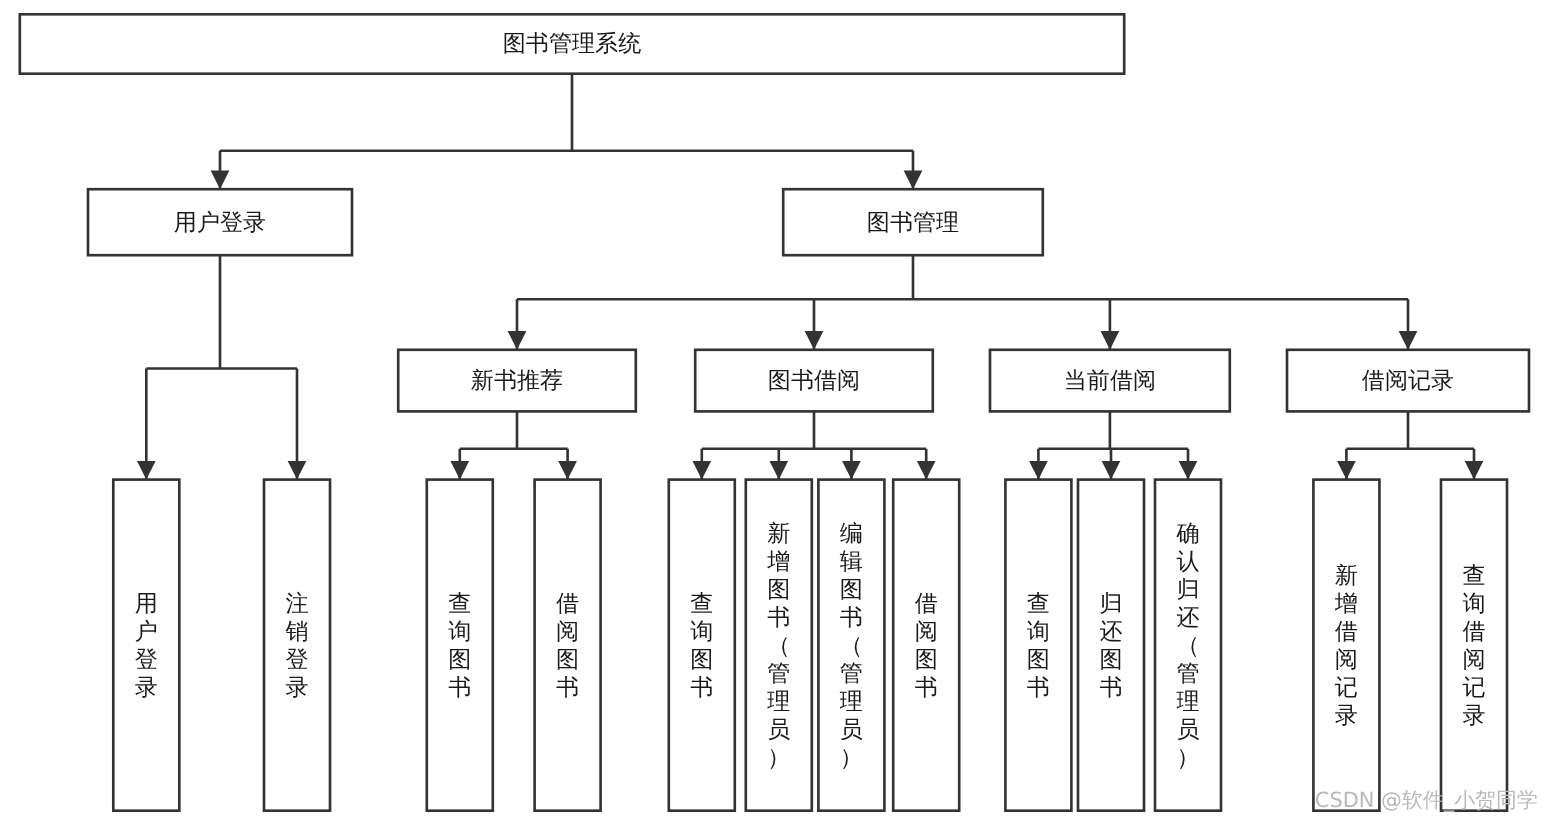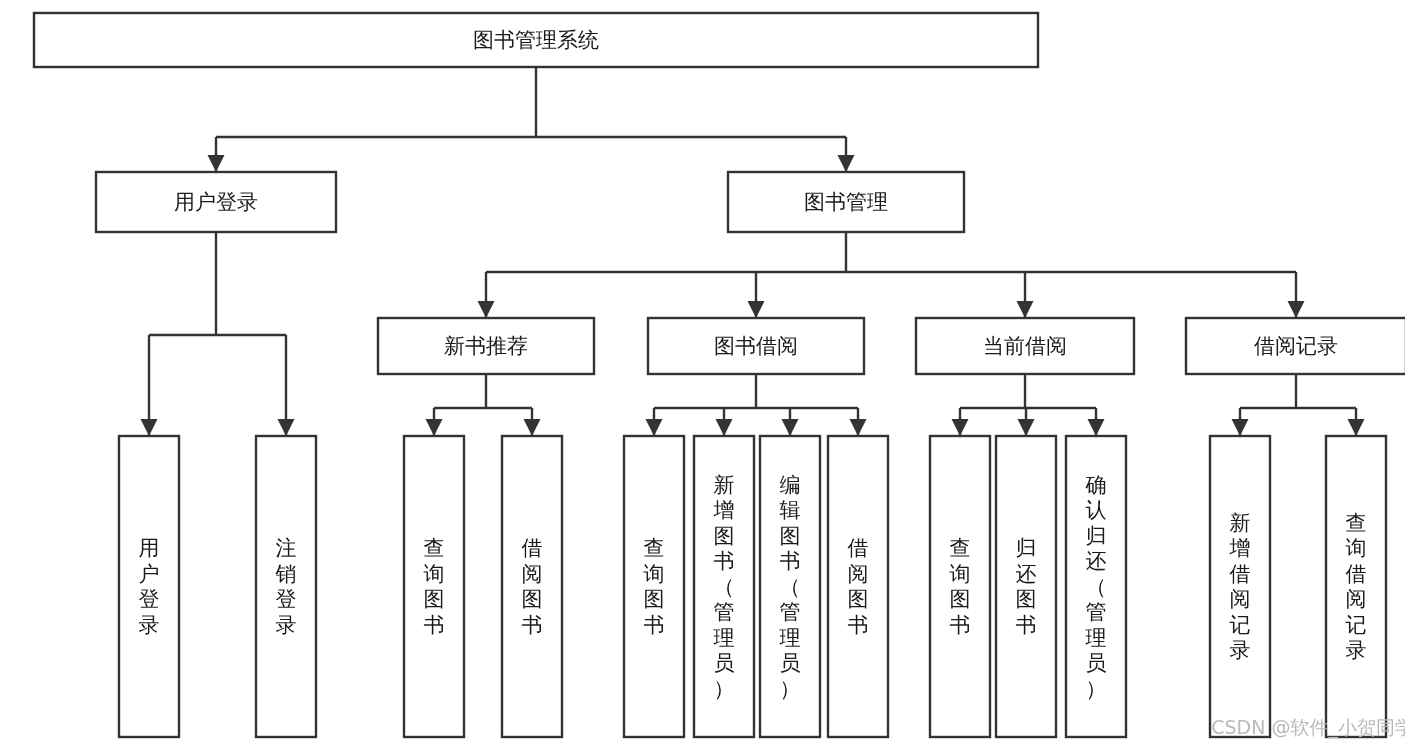--- a/index.html
+++ b/index.html
@@ -9,21 +9,21 @@
   }
   body {
     width: 1405px;
     height: 747px;
     font-family: "DejaVu Sans", "Liberation Sans", sans-serif;
     position: relative;
     overflow: hidden;
   }
   #diagram-root {
     position: absolute;
-    left: 16px;
+    left: 0;
     top: 0;
     width: 1170px;
     height: 747px;
   }
   .node-box {
     fill: #ffffff;
     stroke: #333333;
     stroke-width: 2.4;
   }
   .node-label {

